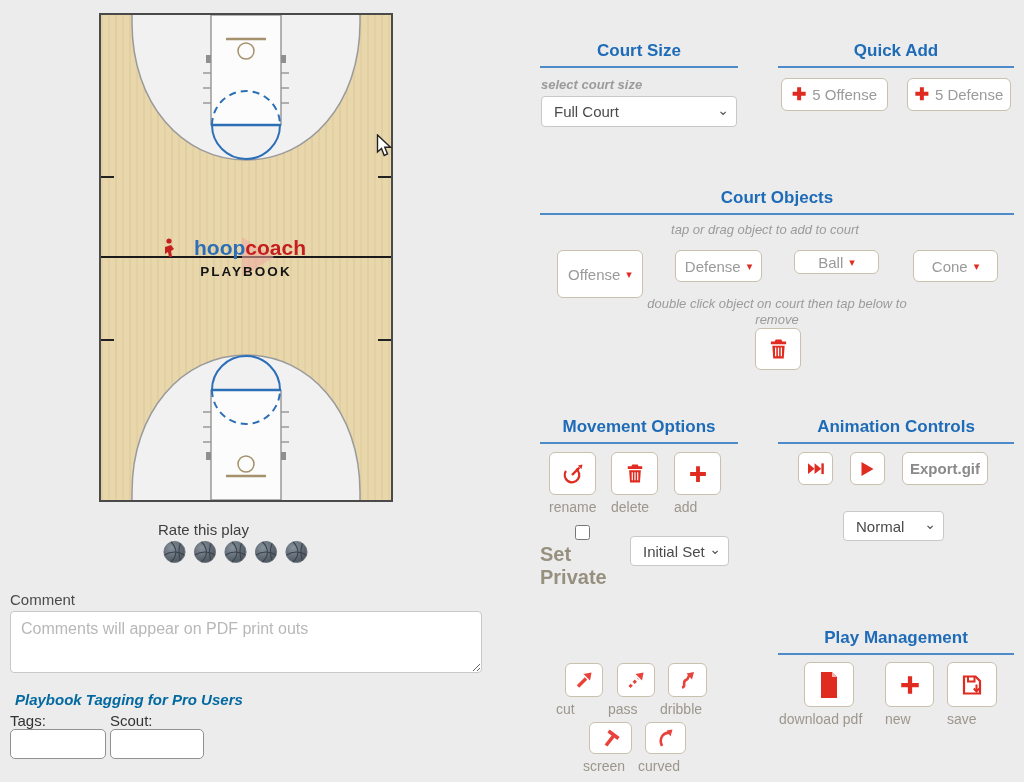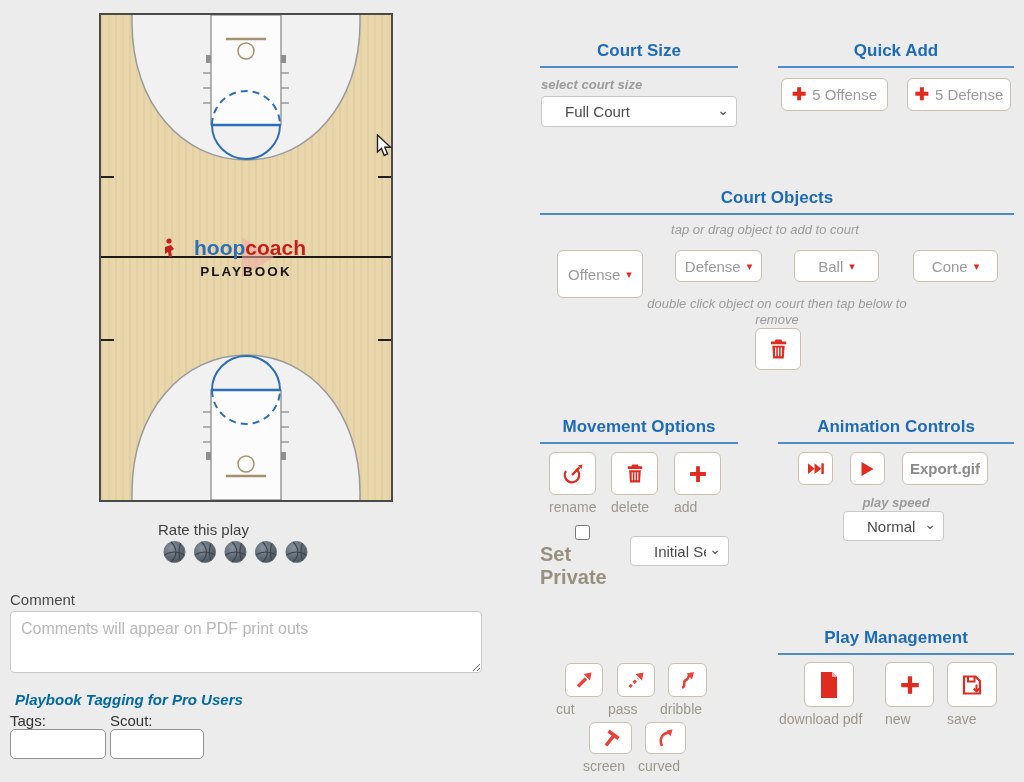--- a/index.html
+++ b/index.html
@@ -11,21 +11,21 @@
   .hint.b{font-weight:bold;}
   .btn{position:absolute;background:#fff;border:1px solid #c9c0ad;border-radius:6px;
        display:flex;align-items:center;justify-content:center;gap:6px;color:#9a9a9a;
        font-size:15px;cursor:pointer;box-sizing:border-box;}
   .plus{color:#e02b20;font-weight:bold;font-size:17px;line-height:1;}
   .caret{color:#e02b20;font-size:11px;line-height:1;}
   .sublabel{position:absolute;text-align:left;color:#9c978d;font-size:14px;}
   .selwrap{position:absolute;}
   .selwrap select{width:100%;height:100%;-webkit-appearance:none;appearance:none;background:#fff;
        border:1px solid #c8c8c8;border-radius:4px;font-size:15px;color:#4a4a4a;
-       padding:0 22px 0 23px;font-family:"Liberation Sans",sans-serif;}
+       padding:0 22px 0 12px;font-family:"Liberation Sans",sans-serif;}
   .chev{position:absolute;right:8px;top:50%;transform:translateY(-62%);color:#555;font-size:14px;pointer-events:none;}
   .court{position:absolute;left:99px;top:13px;width:294px;height:489px;box-sizing:border-box;
        border:2px solid #4a4a4a;background-color:#e9d7ac;
        background-image:repeating-linear-gradient(90deg,rgba(160,128,76,0.10) 0 2px,rgba(0,0,0,0) 2px 7px,rgba(196,166,112,0.14) 7px 9px,rgba(0,0,0,0) 9px 14px);}
   textarea{position:absolute;left:10px;top:611px;width:472px;height:62px;box-sizing:border-box;
        border:1px solid #c8c8c8;border-radius:4px;font-family:"Liberation Sans",sans-serif;
        font-size:16px;color:#444;padding:8px 10px;background:#fff;}
   textarea::placeholder{color:#b8b8b8;}
   .tagin{position:absolute;height:30px;box-sizing:border-box;border:1px solid #919191;border-radius:5px;background:#fff;font-size:14px;padding:0 8px;}
   .lbl{position:absolute;color:#3f3f3f;font-size:15px;}
@@ -158,21 +158,21 @@
   <div class="sec-h" style="left:540px;top:189px;width:474px">Court Objects</div>
   <div class="hint" style="left:528px;top:222px;width:474px;text-align:center">tap or drag object to add to court</div>
   <div class="btn" style="left:557px;top:250px;width:86px;height:48px">
     <span>Offense</span>
       <span class="caret">▾</span>
   </div>
   <div class="btn" style="left:675px;top:250px;width:87px;height:32px">
     <span>Defense</span>
       <span class="caret">▾</span>
   </div>
-  <div class="btn" style="left:794px;top:250px;width:85px;height:32px">
+  <div class="btn" style="left:794px;top:250px;width:85px;height:24px">
     <span>Ball</span>
       <span class="caret">▾</span>
   </div>
   <div class="btn" style="left:913px;top:250px;width:85px;height:32px">
     <span>Cone</span>
       <span class="caret">▾</span>
   </div>
   <div class="hint" style="left:647px;top:296px;width:260px;text-align:center;line-height:1.25">double click object on court then tap below to remove</div>
   <div class="btn" style="left:755px;top:328px;width:46px;height:42px">
     <svg width="19" height="22" viewBox="0 0 20 22">
@@ -229,21 +229,20 @@
     </svg>
   </div>
   <div class="btn" style="left:850px;top:452px;width:35px;height:33px">
     <svg width="13" height="14" viewBox="0 0 12 14">
       <polygon points="0,0 12,7 0,14" fill="#e02b20"></polygon>
     </svg>
   </div>
   <div class="btn" style="left:902px;top:452px;width:86px;height:33px;font-weight:bold;color:#8a8a8a">
     <span>Export.gif</span>
   </div>
-  <div class="hint b" style="left:778px;top:495px;width:236px;text-align:center">play speed</div>
   <div class="selwrap" style="left:843px;top:511px;width:101px;height:30px">
     <select><option>Normal</option></select>
     <span class="chev">⌄</span>
   </div>
 
   <div class="btn" style="left:565px;top:663px;width:38px;height:34px">
     <svg width="20" height="20" viewBox="0 0 20 20">
       <line x1="4" y1="16.5" x2="12" y2="8.5" stroke="#e8423a" stroke-width="3.4"></line>
       <polygon points="17.5,2.5 9.5,4 16,10.5" fill="#e8423a"></polygon>
     </svg>

